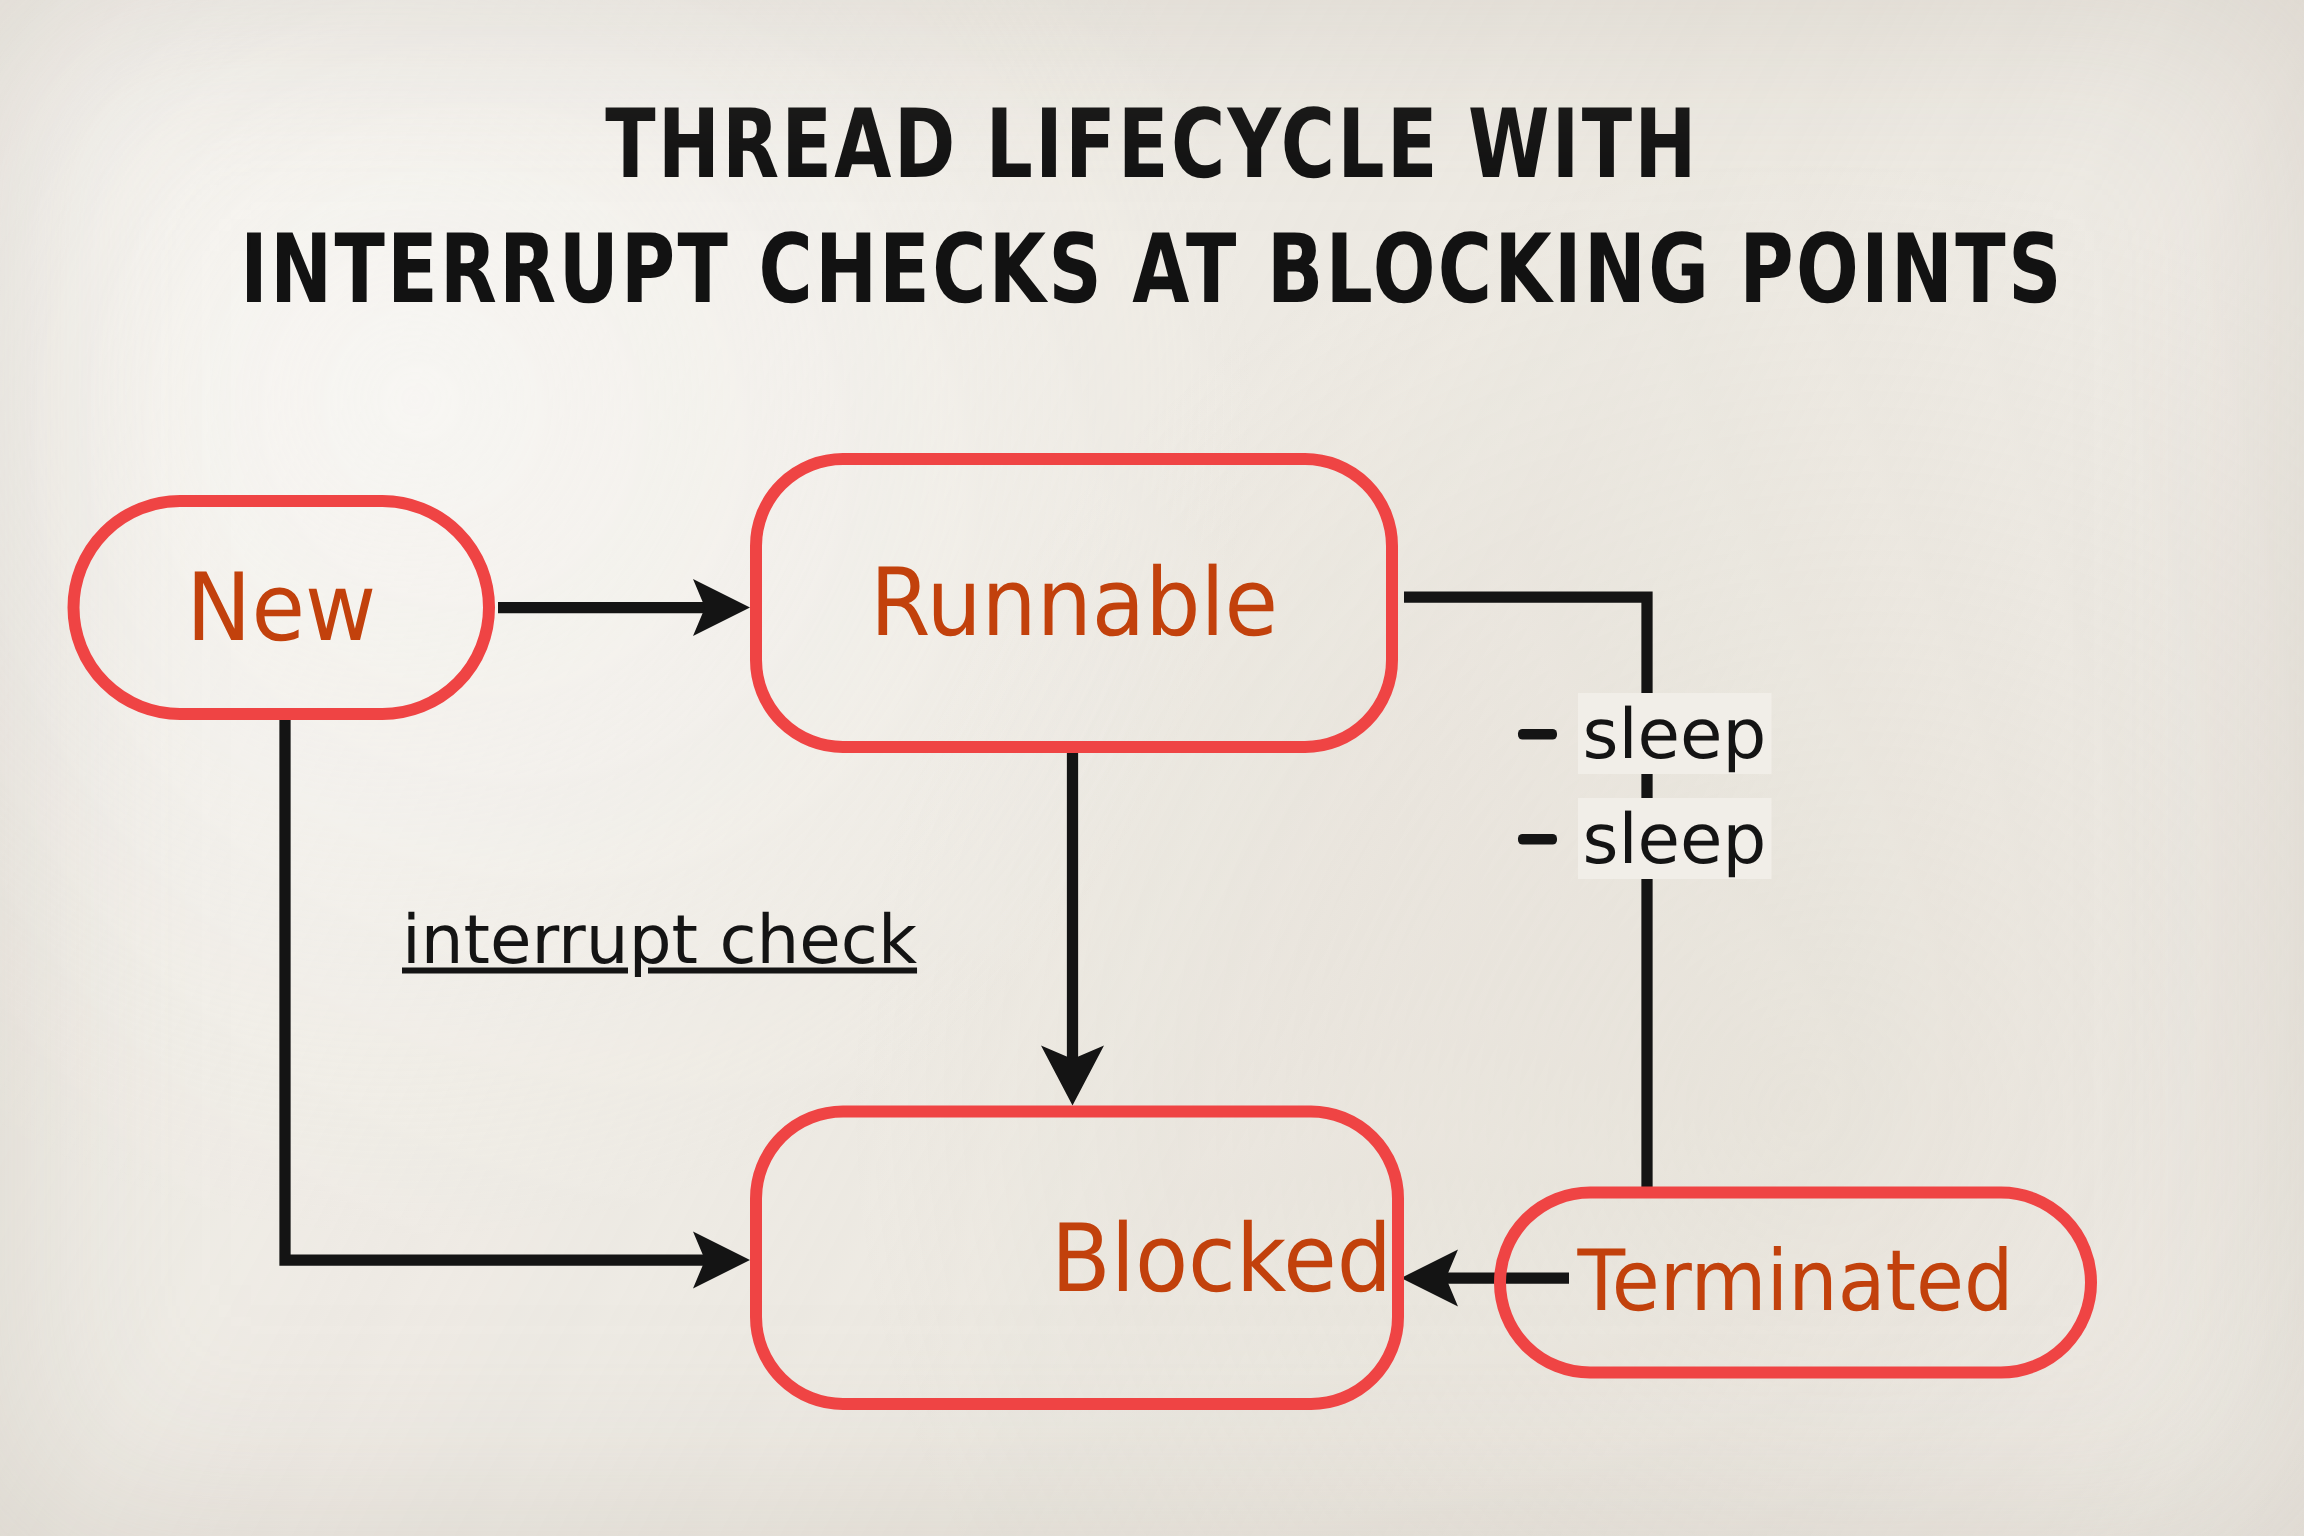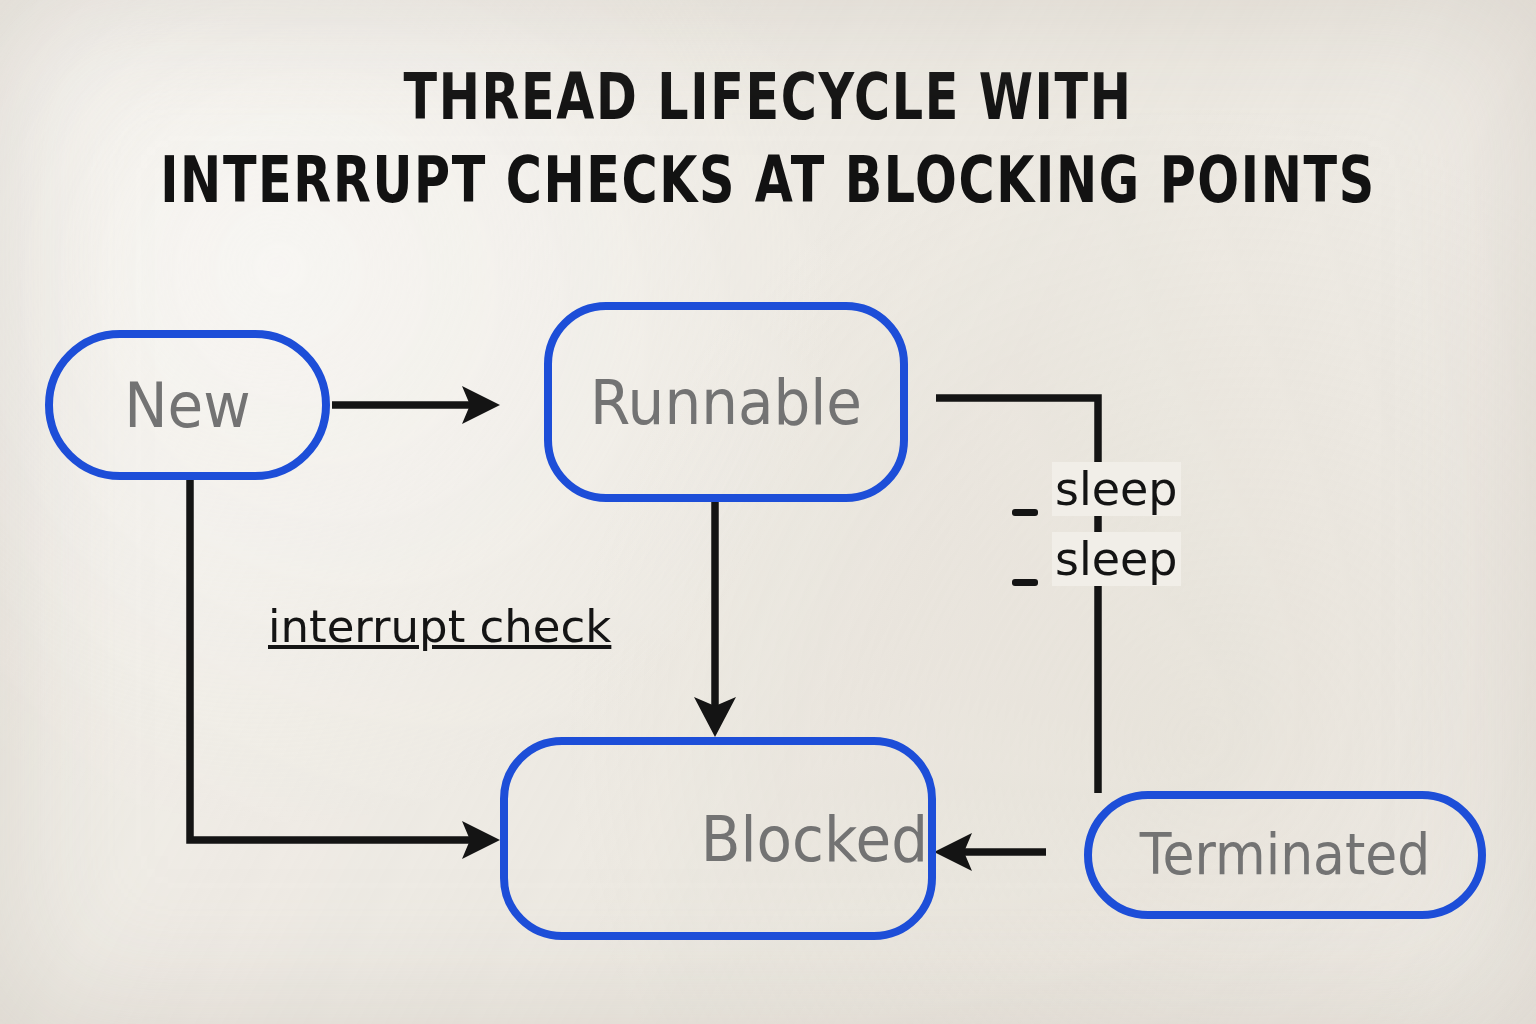--- a/index.html
+++ b/index.html
@@ -51,56 +51,55 @@
   }
   #title-line-2 {
     top: 145px;
     font-size: 60px;
     transform: scaleX(0.82) scaleY(1.06);
   }
 
   .node {
     position: absolute;
     box-sizing: border-box;
-    border: 8px solid #1d4ed8;
+    border: 8px solid #ef4444;
     background: transparent;
     display: flex;
     align-items: center;
     justify-content: center;
-    color: #737373;
+    color: #c2410c;
     font-family: "DejaVu Sans", sans-serif;
     font-weight: normal;
     z-index: 3;
   }
   .node .node-label {
     font-size: 58px;
     line-height: 1;
     letter-spacing: 0px;
     transform: scaleY(1.08);
   }
 
   #node-new {
     left: 45px;  top: 330px;
     width: 285px; height: 150px;
     border-radius: 75px;
   }
   #node-runnable {
     left: 500px; top: 302px;
-    width: 364px; height: 200px;
+    width: 432px; height: 200px;
     border-radius: 62px;
-    margin-left: 44px;
   }
   #node-blocked {
     left: 500px; top: 737px;
     width: 436px; height: 203px;
     border-radius: 62px;
     justify-content: flex-end;
   }
   #node-terminated {
-    left: 1084px; top: 791px;
+    left: 996px; top: 791px;
     width: 402px; height: 128px;
     border-radius: 64px;
   }
   #node-terminated .node-label { font-size: 52px; }
 
   .edge-svg {
     position: absolute;
     inset: 0;
     width: 1536px;
     height: 1024px;
@@ -133,21 +132,21 @@
   #blocking-ops-list {
     position: absolute;
     left: 1012px; top: 462px;
     z-index: 4;
     display: flex;
     flex-direction: column;
     gap: 16px;
   }
   .blocking-op {
     display: flex;
-    align-items: flex-end;
+    align-items: center;
     gap: 14px;
     color: #141414;
     font-size: 46px;
     white-space: nowrap;
   }
   .op-dash {
     display: inline-block;
     width: 26px;
     height: 7px;
     background: #141414;

